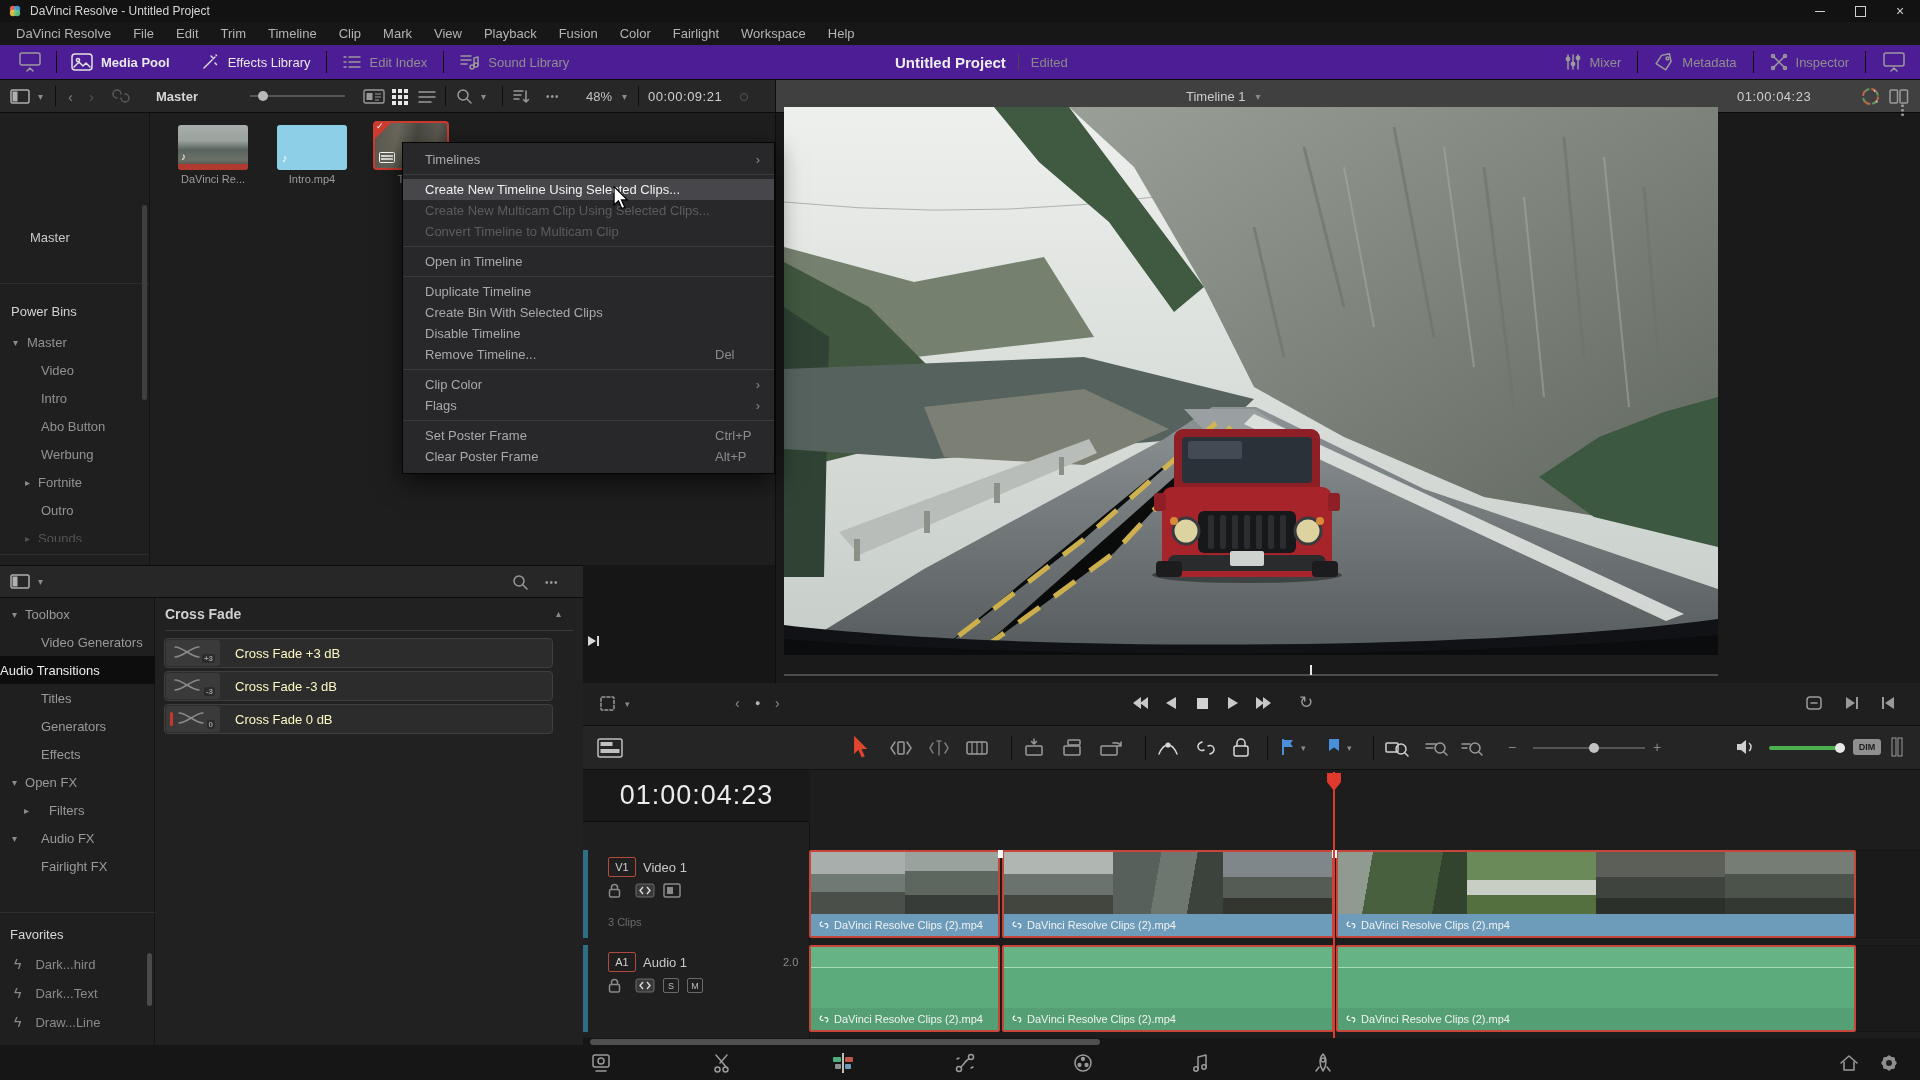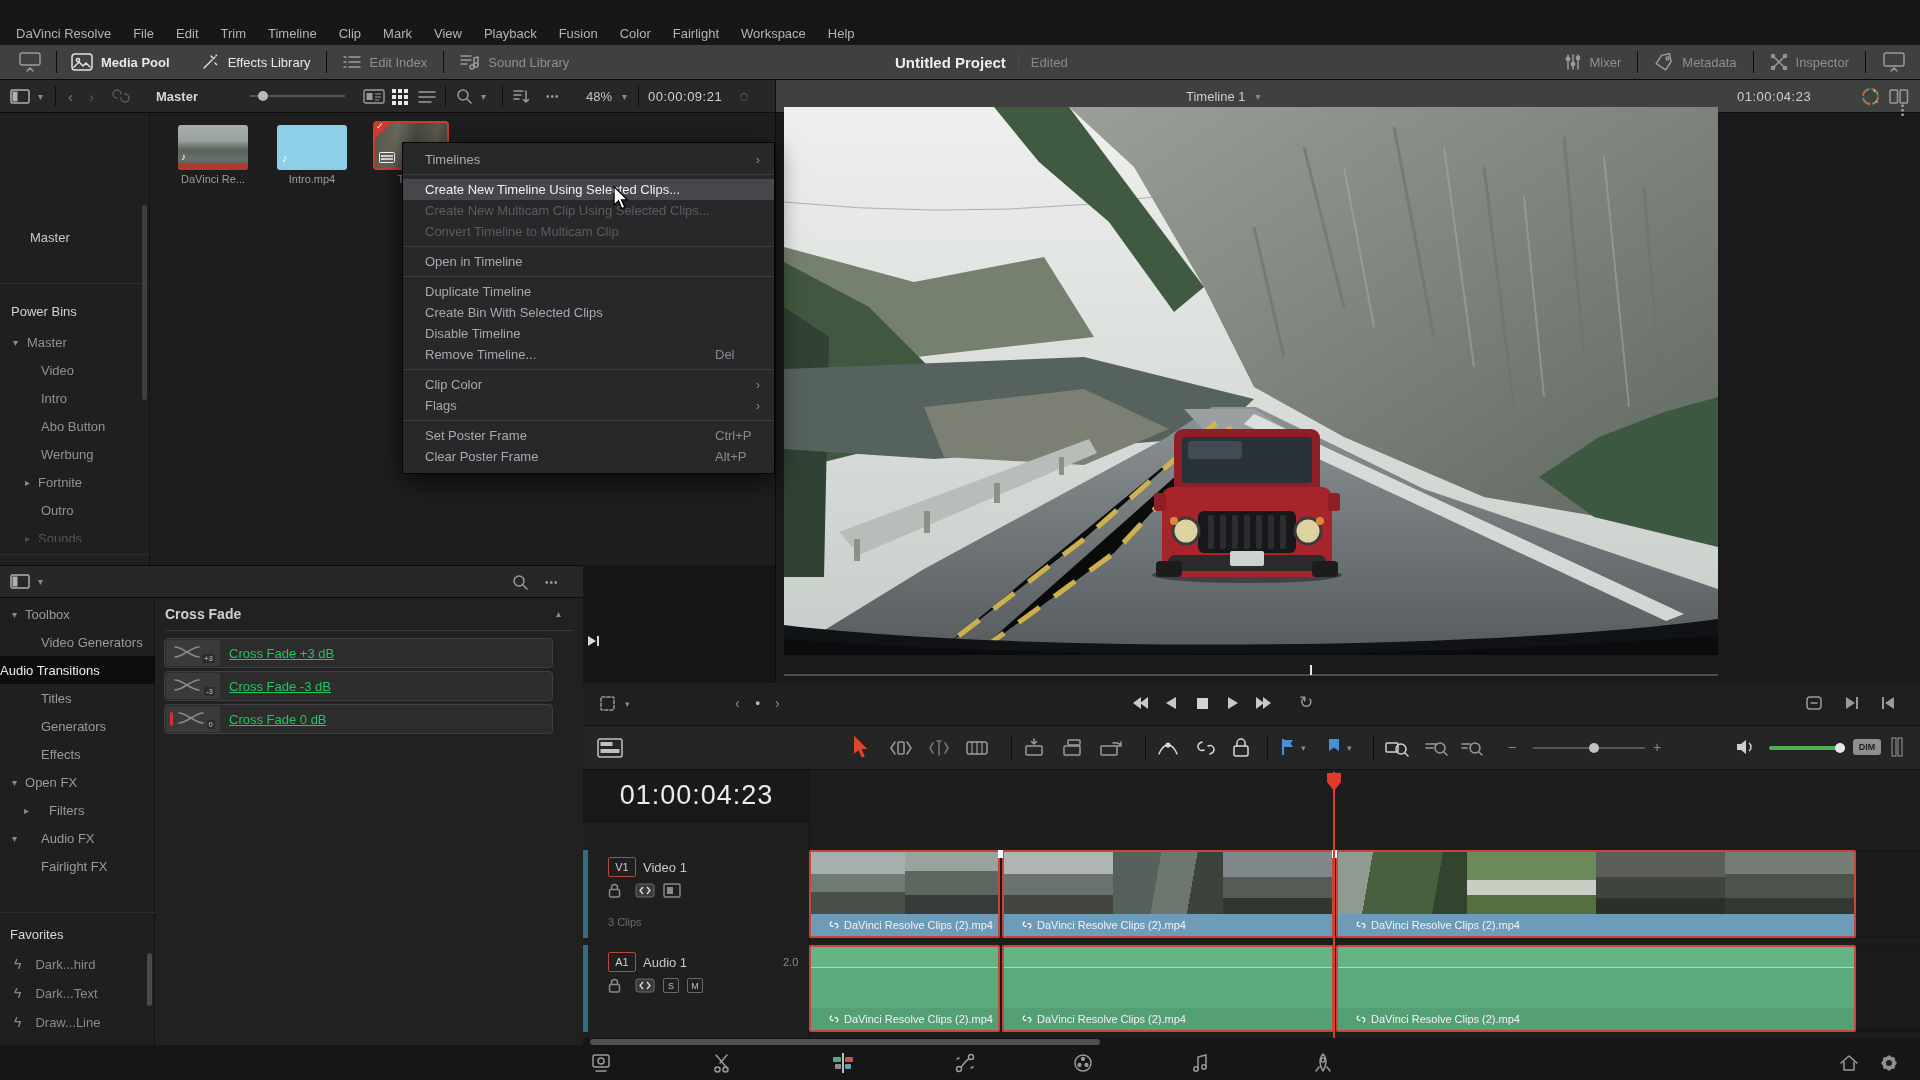--- a/index.html
+++ b/index.html
@@ -13,21 +13,21 @@
   .svgi{stroke:#9a9a9a;fill:none;stroke-width:1.5;stroke-linecap:round;stroke-linejoin:round;display:block;}
   .dots{font-size:10px;letter-spacing:1px;color:#9a9a9a;}
   .chev{color:#8a8a8a;font-size:10px;}
   
   #titlebar{left:0;top:0;width:1920px;height:22px;background:#121212;}
   .winbtn{width:40px;height:22px;display:flex;align-items:center;justify-content:center;color:#cfcfcf;}
   
   #menubar{left:0;top:22px;width:1920px;height:23px;background:#171717;}
   .menu-item{padding:0 11px;font-size:13px;color:#b4b4b4;line-height:23px;}
   
-  #toolbar{left:0;top:45px;width:1920px;height:35px;background:#404040;border-bottom:1px solid #0b0b0b;box-sizing:border-box;}
+  #toolbar{left:0;top:45px;width:1920px;height:35px;background:#4c1d95;border-bottom:1px solid #0b0b0b;box-sizing:border-box;}
   .tb-label{font-size:13px;margin-left:8px;}
   
   #mp-toolbar{left:0;top:80px;width:775px;height:33px;background:#272727;border-bottom:1px solid #0c0c0c;box-sizing:border-box;}
   #mp-body{left:0;top:113px;width:775px;height:452px;background:#1e1e1e;}
   #bintree{left:0;top:0;width:150px;height:452px;background:#1f1f1f;border-right:1px solid #131313;box-sizing:border-box;overflow:hidden;}
   .tree-row{position:absolute;left:0;width:150px;height:28px;display:flex;align-items:center;font-size:13px;color:#929292;}
   .tree-head{color:#d2d2d2;}
   .thumb-label{position:absolute;width:90px;text-align:center;font-size:11px;color:#9c9c9c;}
   
   #ctxmenu{left:402px;top:142px;width:373px;background:#28282b;border:1px solid #050505;
@@ -40,52 +40,72 @@
   .cm-sep{height:1px;background:#3b3b3e;margin:4px 0;}
   
   #fx-header{left:0;top:565px;width:583px;height:33px;background:#272727;border-bottom:1px solid #0c0c0c;border-top:1px solid #0c0c0c;box-sizing:border-box;}
   #fx-body{left:0;top:598px;width:583px;height:447px;background:#212121;}
   #fx-side{left:0;top:0;width:155px;height:447px;background:#1f1f1f;border-right:1px solid #131313;box-sizing:border-box;}
   .fx-row{position:absolute;left:0;width:155px;height:28px;display:flex;align-items:center;font-size:13px;color:#9a9a9a;}
   .fx-row.sel{background:#0d0d0d;color:#ededed;}
   .fxitem{position:absolute;left:9px;width:387px;height:28px;background:#2c2c2c;border:1px solid #3f3f3f;border-radius:4px;display:flex;align-items:center;}
   .fxtile{position:relative;width:54px;height:26px;margin:1px;background:#3a3a3a;border-radius:3px;flex:none;}
   .fxbadge{position:absolute;right:5px;bottom:3px;font-size:8px;font-weight:bold;color:#9a9a9a;background:#2b2b2b;border-radius:2px;padding:0 2px;line-height:9px;}
-  .fxlabel{margin-left:8px;font-size:13px;color:#22c55e;text-decoration:underline;}
+  .fxlabel{margin-left:14px;font-size:13px;color:#fef9c3;}
   
   #viewer{left:775px;top:80px;width:1145px;height:603px;background:#1a1a1a;border-left:1px solid #0d0d0d;box-sizing:border-box;}
   #viewer-header{position:absolute;left:0;top:0;width:1145px;height:33px;background:#404040;border-bottom:1px solid #0c0c0c;box-sizing:border-box;}
   
   #transport{left:583px;top:683px;width:1337px;height:42px;background:#1f1f1f;}
   #tl-toolbar{left:583px;top:725px;width:1337px;height:45px;background:#252525;border-top:1px solid #101010;border-bottom:1px solid #101010;box-sizing:border-box;}
   
   #timeline{left:583px;top:770px;width:1337px;height:276px;background:#1d1d1d;overflow:hidden;}
   #ruler{position:absolute;left:227px;top:0;width:1110px;height:52px;background:#222;border-bottom:1px solid #101010;box-sizing:border-box;}
   .ruler-label{position:absolute;top:18px;font-size:10.5px;color:#6e6e6e;letter-spacing:.3px;}
   #tc-big{position:absolute;left:0;top:0;width:227px;height:52px;background:#191919;display:flex;align-items:center;justify-content:center;
           font-size:27px;color:#ececec;letter-spacing:1px;border-bottom:1px solid #101010;box-sizing:border-box;}
   #track-col{position:absolute;left:0;top:52px;width:227px;height:216px;background:#1f1f1f;border-right:1px solid #131313;box-sizing:border-box;}
   .lane{position:absolute;left:227px;width:1110px;background:#1a1a1a;border-top:1px solid #141414;border-bottom:1px solid #141414;box-sizing:border-box;}
   .badge{position:absolute;width:26px;height:18px;border:1px solid #b24a3e;border-radius:2px;color:#cfcfcf;font-size:11px;
          display:flex;align-items:center;justify-content:center;}
   .clip{position:absolute;border:2px solid #c7463a;border-radius:2px;box-sizing:border-box;overflow:hidden;}
-  .cliplabel{position:absolute;left:0;right:0;bottom:0;height:22px;display:flex;align-items:center;font-size:11px;color:#f2f2f2;padding-left:18px;gap:5px;}
+  .cliplabel{position:absolute;left:0;right:0;bottom:0;height:22px;display:flex;align-items:center;font-size:11px;color:#f2f2f2;padding-left:8px;gap:5px;}
   .thumbstrip{position:absolute;left:0;right:0;top:0;bottom:22px;display:flex;}
   .seg{flex:1;}
   .audio-body{position:absolute;inset:0;background:#5cab7c;}
   .audio-top{position:absolute;left:0;right:0;top:0;height:20px;background:#66b385;border-bottom:1px solid #a5dabb;}
   
   #bottombar{left:0;top:1046px;width:1920px;height:34px;background:#1f1f1f;border-top:1px solid #000;box-sizing:border-box;}
   .page-ic{position:absolute;top:1050px;width:26px;height:26px;display:flex;align-items:center;justify-content:center;}
 </style>
 </head>
 <body>
 
 <div id="app">
 
+  <div id="titlebar" class="ab r">
+    <svg class="ab" style="left:8px;top:4px" width="14" height="14" viewBox="0 0 14 14">
+      <circle cx="5" cy="5" r="3.2" fill="#e8604c"></circle>
+        <circle cx="9" cy="5" r="3.2" fill="#4aa3df" opacity=".9"></circle>
+      <circle cx="5" cy="9" r="3.2" fill="#f0c94a" opacity=".9"></circle>
+        <circle cx="9" cy="9" r="3.2" fill="#5fcb8e" opacity=".9"></circle>
+    </svg>
+    <span class="ab t12" style="left:30px;top:4px;color:#d6d6d6">DaVinci Resolve - Untitled Project</span>
+    <div class="ab r" style="right:0;top:0">
+      <div class="winbtn">
+          <div style="width:10px;height:1px;background:#cfcfcf"></div>
+        </div>
+      <div class="winbtn">
+          <div style="width:9px;height:9px;border:1px solid #cfcfcf"></div>
+        </div>
+      <div class="winbtn">
+          <span style="font-size:14px">×</span>
+        </div>
+    </div>
+  </div>
 
   <div id="menubar" class="ab r">
     <span class="menu-item" style="padding-left:16px">DaVinci Resolve</span>
     <span class="menu-item">File</span>
     <span class="menu-item">Edit</span>
     <span class="menu-item">Trim</span>
     <span class="menu-item">Timeline</span>
     <span class="menu-item">Clip</span>
     <span class="menu-item">Mark</span>
     <span class="menu-item">View</span>

